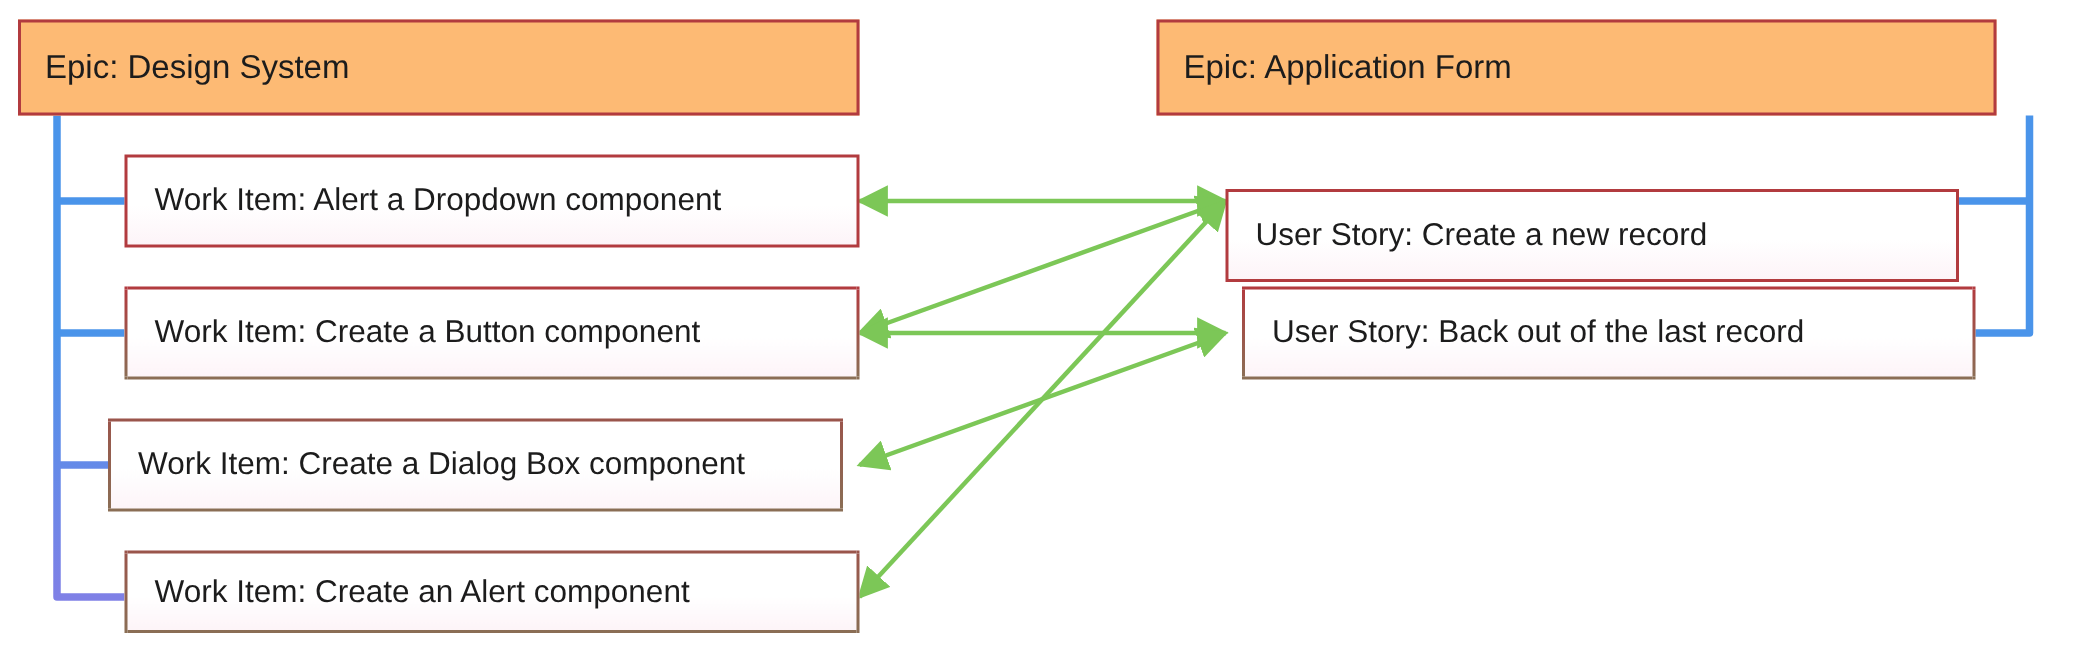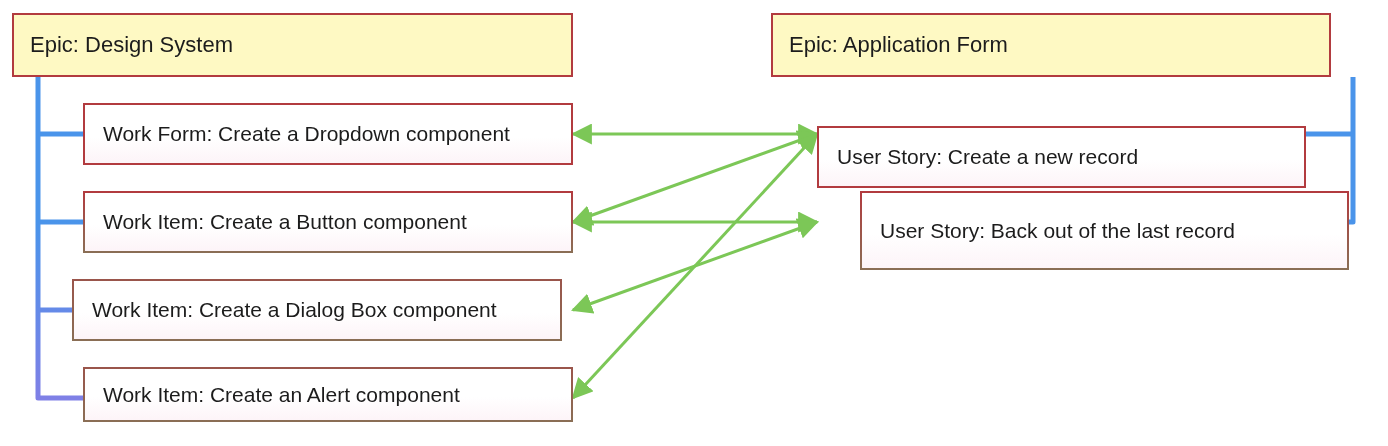--- a/index.html
+++ b/index.html
@@ -15,21 +15,21 @@
     position: absolute;
     left: 0; top: 0;
     width: 1388px; height: 446px;
     pointer-events: none;
   }
   .node {
     position: absolute;
     box-sizing: border-box;
     display: flex;
     align-items: center;
-    background: #fef9c3;
+    background: #fdba74;
     color: var(--text, #1c1c1c);
     border: 2px solid var(--box-border-red, #b23b3f);
     z-index: 2;
   }
   .node.item {
     background: linear-gradient(180deg, #ffffff 55%, #fdf4f8 100%);
   }
   .node.b-red   { border-color: var(--box-border-red, #b23b3f); }
   .node.b-mix   {
     border: 2px solid;
@@ -95,21 +95,21 @@
       <line x1="573" y1="222" x2="817" y2="222" class="relation" marker-end="url(#arrowhead)" marker-start="url(#arrowhead)"></line>
       <line x1="573" y1="310" x2="817" y2="222" class="relation" marker-end="url(#arrowhead)" marker-start="url(#arrowhead)"></line>
       <line x1="573" y1="398" x2="817" y2="134" class="relation" marker-end="url(#arrowhead)" marker-start="url(#arrowhead)"></line>
     </svg>
 
   <div class="node epic b-red" style="left:12px; top:13px; width:561px; height:64px;">
     <span class="label">Epic: Design System</span>
   </div>
 
   <div class="node item b-red" style="left:83px; top:103px; width:490px; height:62px;">
-    <span class="label">Work Form: Create a Dropdown component</span>
+    <span class="label">Work Item: Alert a Dropdown component</span>
   </div>
 
   <div class="node item b-mix" style="left:83px; top:191px; width:490px; height:62px;">
     <span class="label">Work Item: Create a Button component</span>
   </div>
 
   <div class="node item b-brown" style="left:72px; top:279px; width:490px; height:62px;">
     <span class="label">Work Item: Create a Dialog Box component</span>
   </div>
 
@@ -118,17 +118,17 @@
   </div>
 
   <div class="node epic b-red" style="left:771px; top:13px; width:560px; height:64px;">
     <span class="label">Epic: Application Form</span>
   </div>
 
   <div class="node story item b-red" style="left:817px; top:103px; width:489px; height:62px;margin-top:23px;">
     <span class="label">User Story: Create a new record</span>
   </div>
 
-  <div class="node story item b-mix" style="left:860px; top:191px; width:489px; height:79px;">
+  <div class="node story item b-mix" style="left:828px; top:191px; width:489px; height:62px;">
     <span class="label">User Story: Back out of the last record</span>
   </div>
 
 </div>
 
 </body></html>

